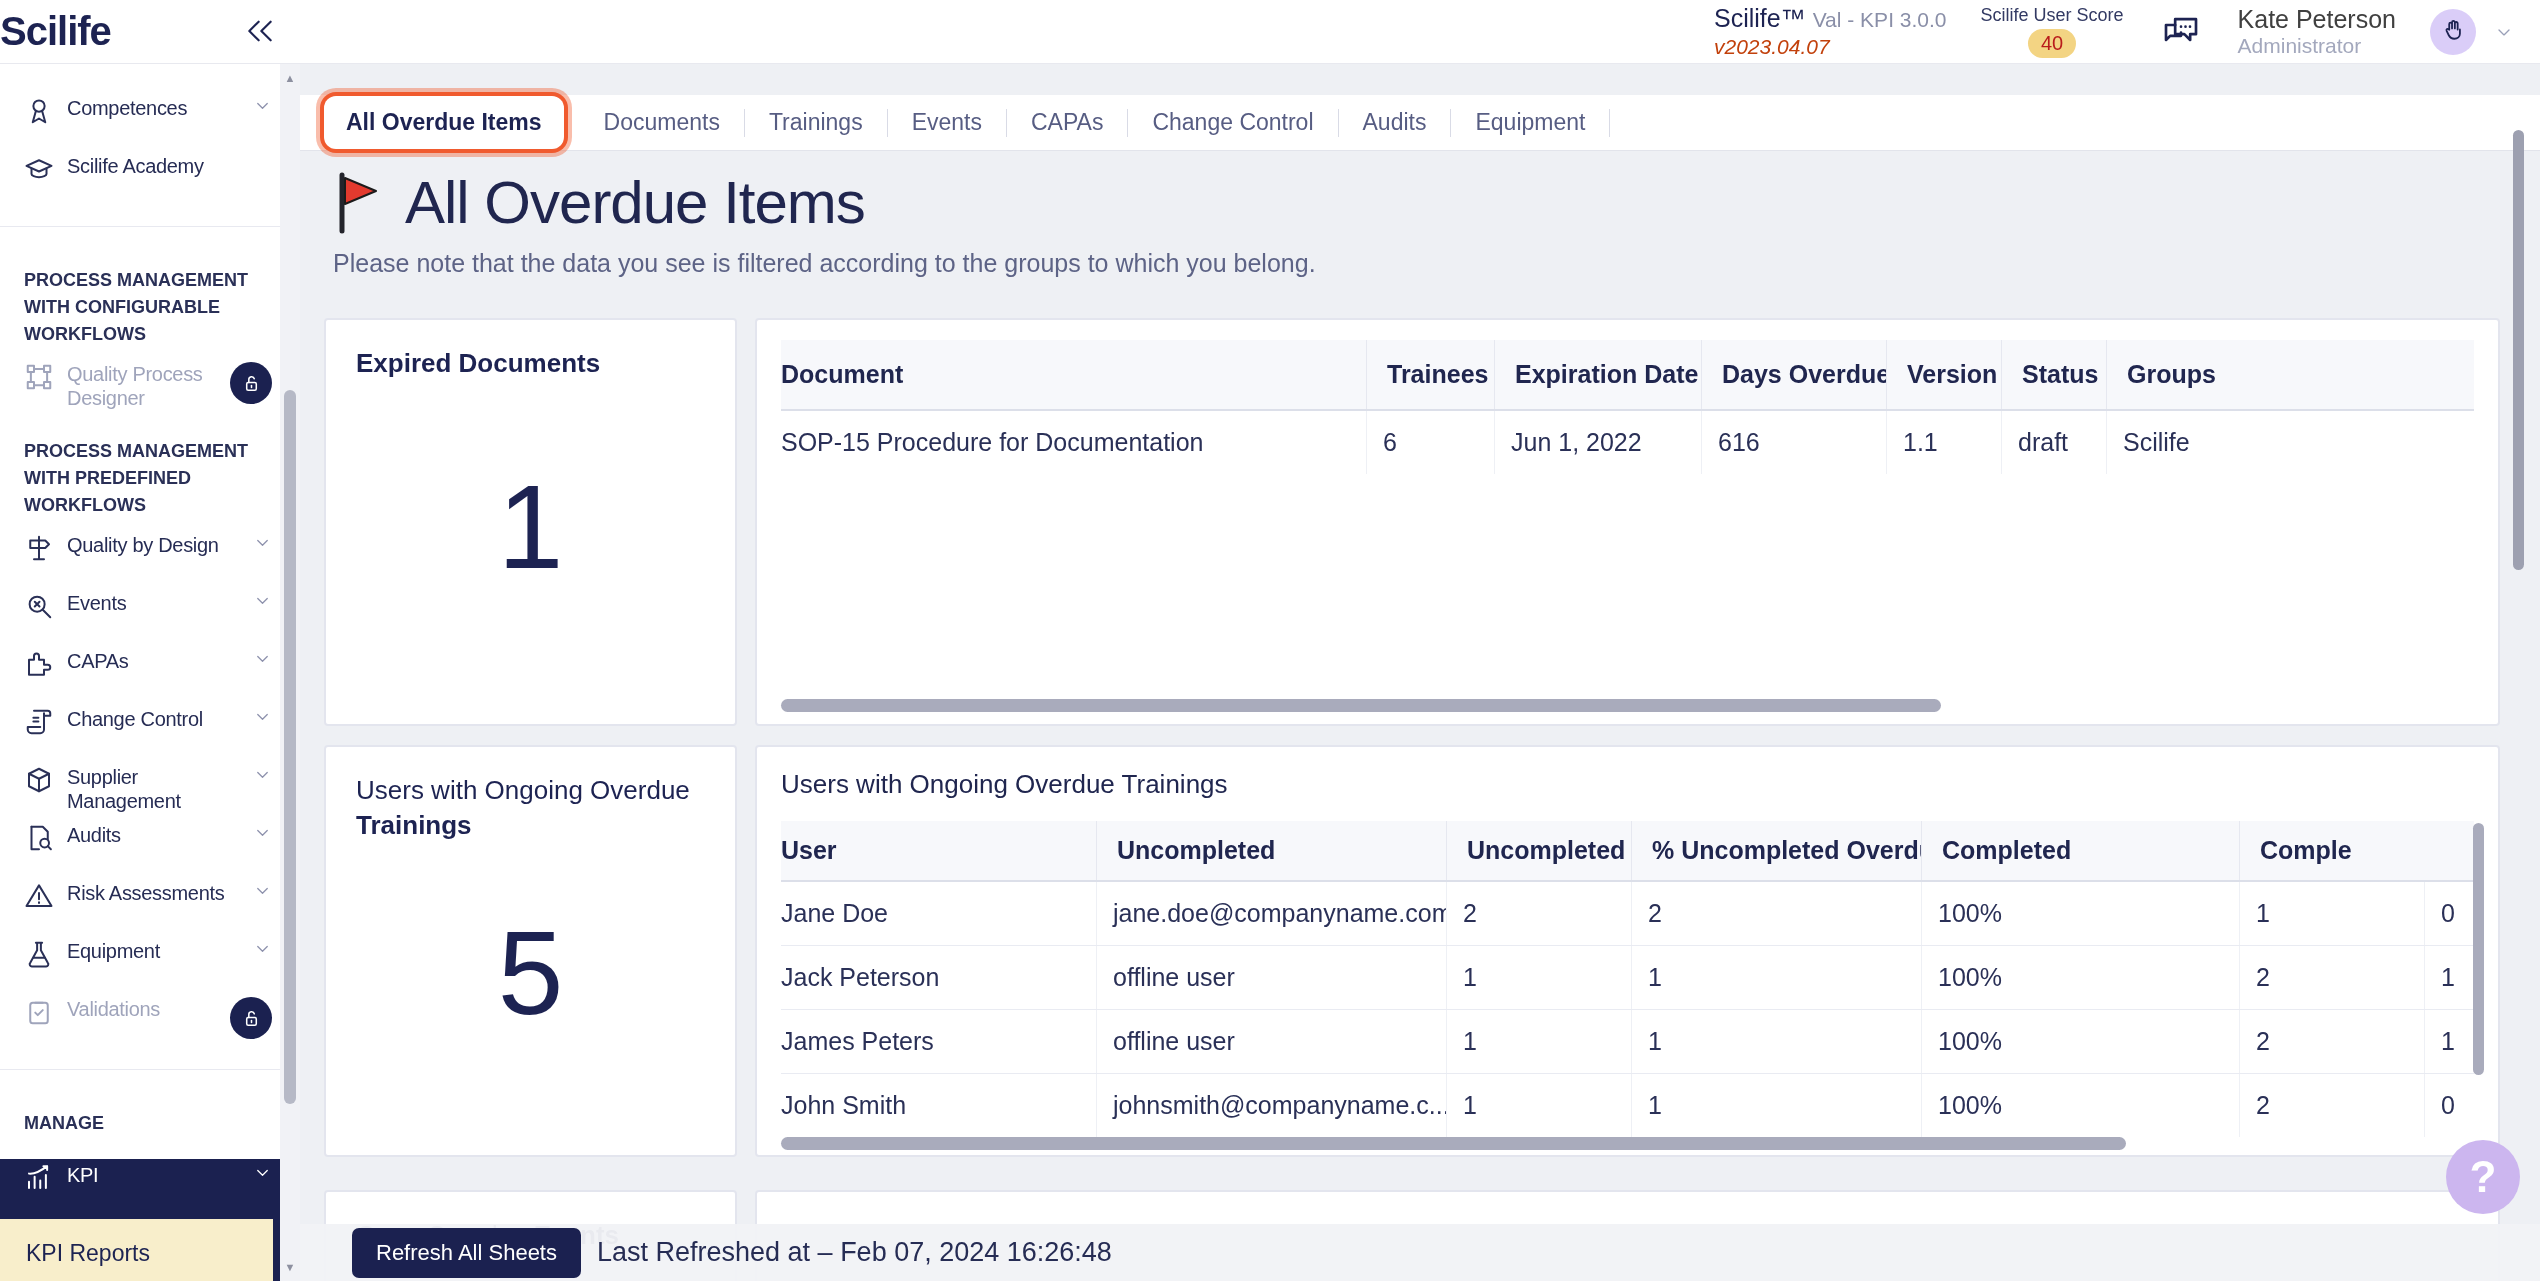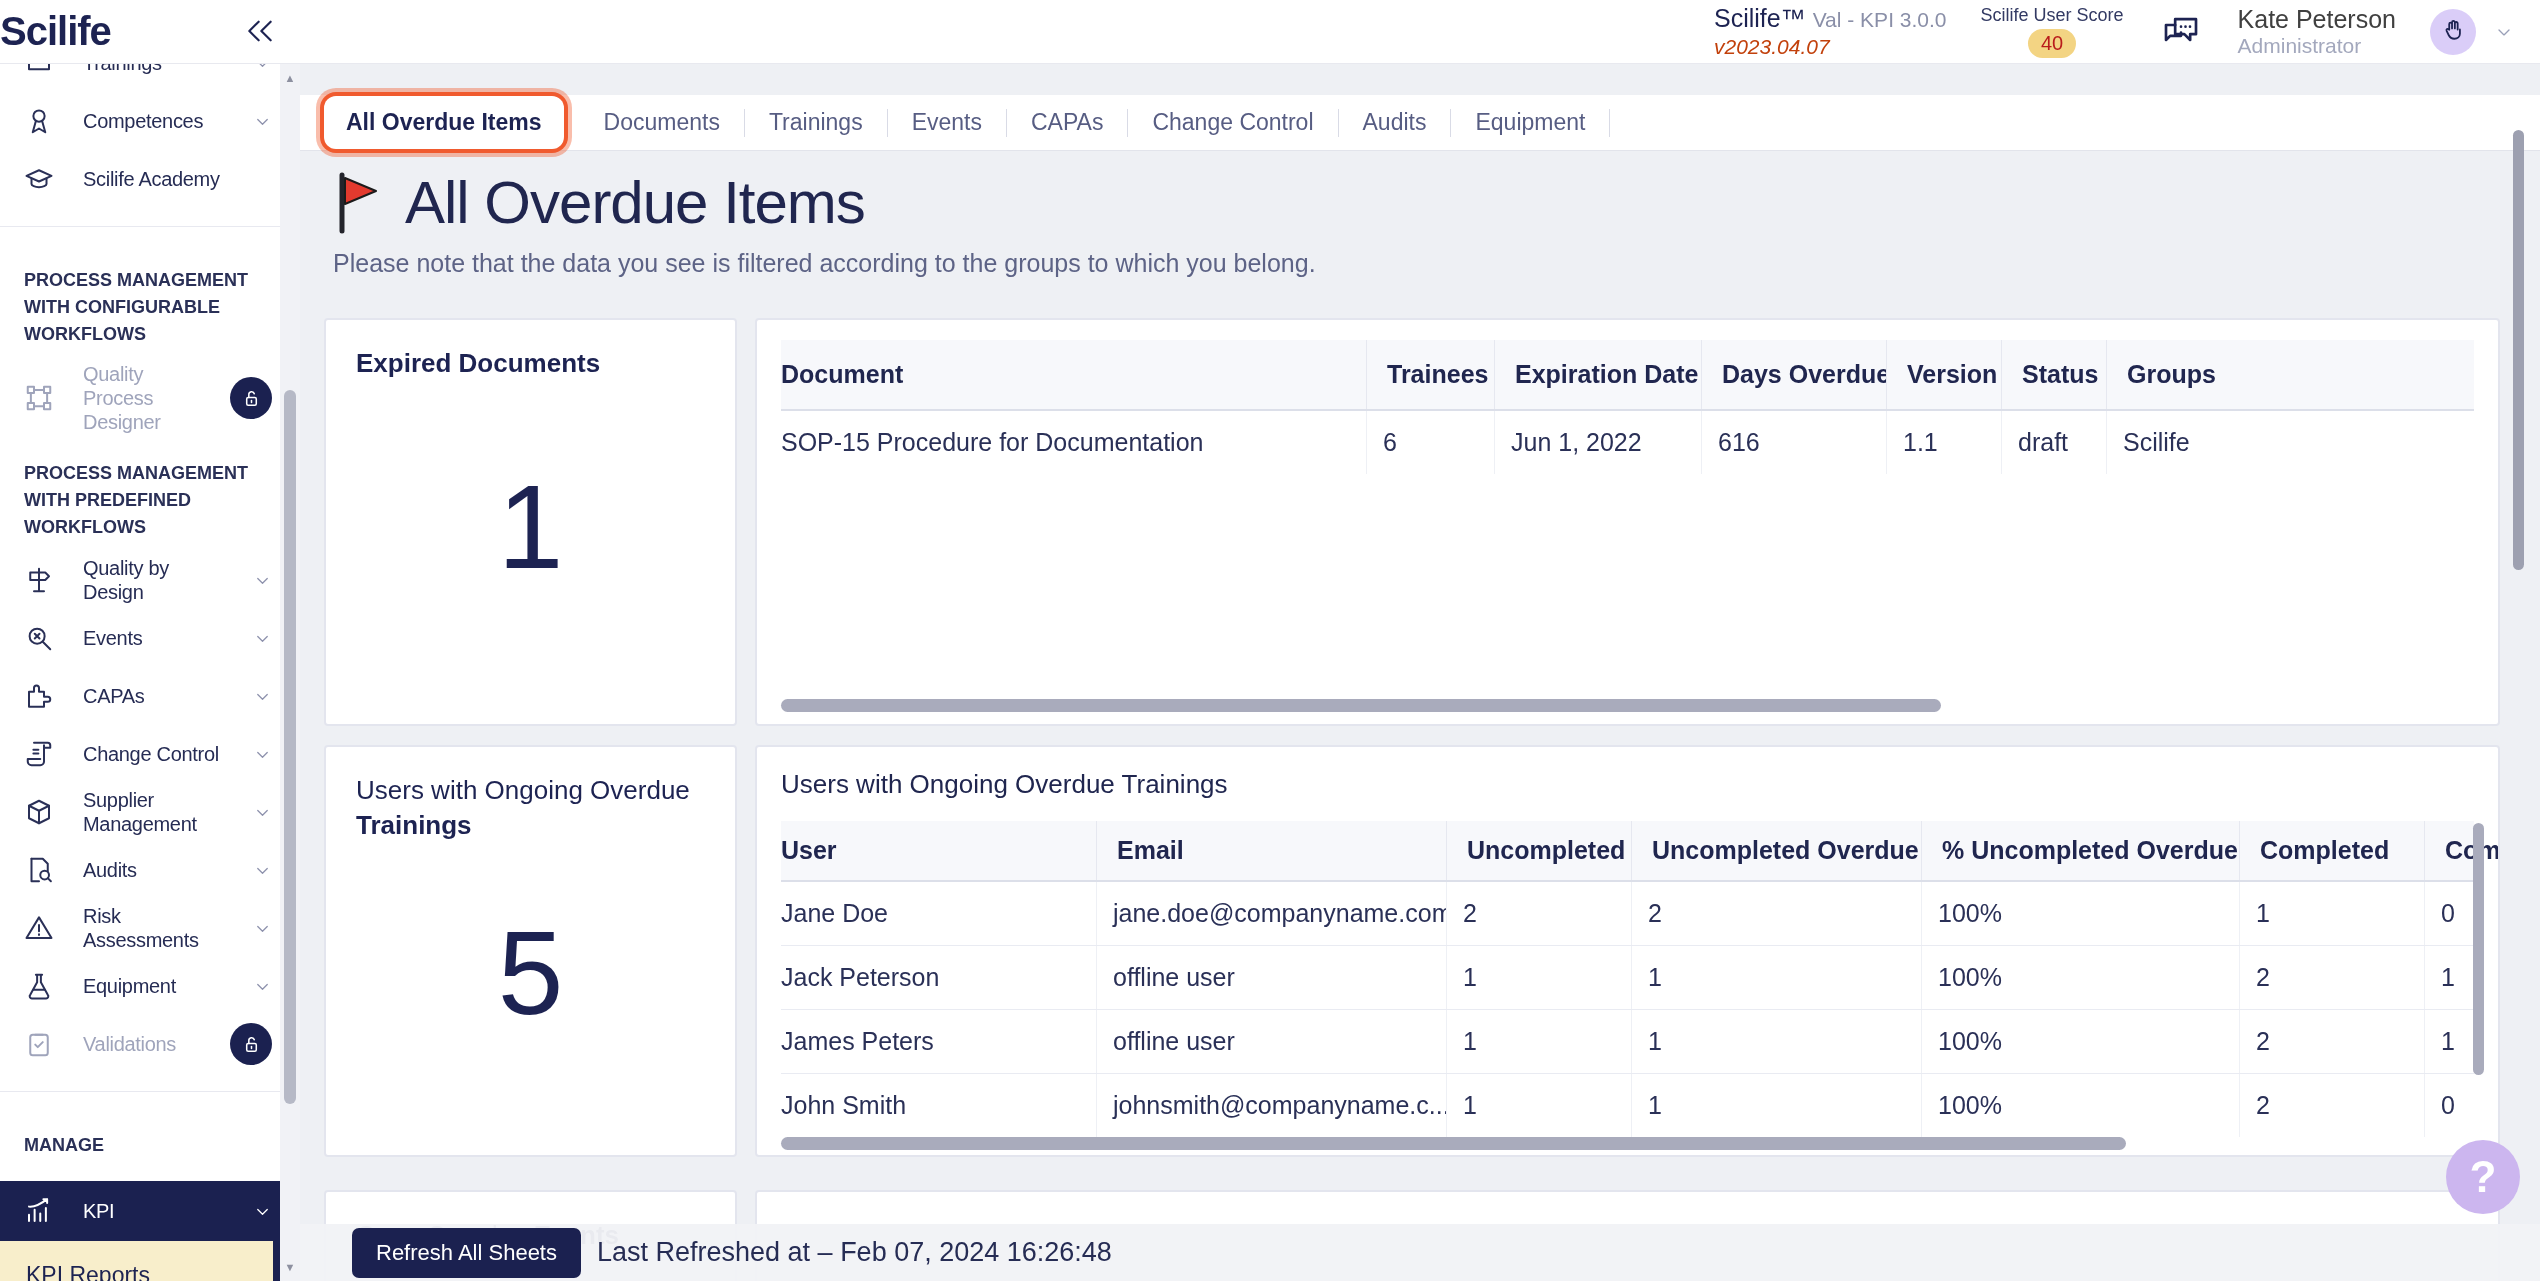--- a/index.html
+++ b/index.html
@@ -23,21 +23,21 @@
   .uname { font-size: 25px; font-weight: 400; color: #404040; white-space: nowrap; }
   .urole { font-size: 21px; color: #a3a8bd; }
   .avatar { width: 46px; height: 46px; border-radius: 50%; background: #dacdf8; display: flex; align-items: center; justify-content: center; color: #1d2352; cursor: pointer; }
   .avatar svg { width: 27px; height: 27px; }
   .uchev { width: 20px; height: 20px; color: #9aa0b8; margin-left: -16px; cursor: pointer; }
   .uchev svg { width: 20px; height: 20px; }
 
   
   .sidebar { position: absolute; top: 64px; left: 0; width: 300px; bottom: 0; background: #fff; overflow: hidden; z-index: 20; }
   #side-list { position: absolute; top: 0; left: 0; width: 280px; }
-  .sitem { display: flex; align-items: center; min-height: 58px; padding: 4px 8px 4px 24px; font-size: 20px; letter-spacing: -0.3px; color: #262c54; cursor: pointer; gap: 16px; }
+  .sitem { display: flex; min-height: 58px; padding: 4px 8px 4px 24px; font-size: 20px; letter-spacing: -0.3px; color: #262c54; cursor: pointer; }
   .sitem.partial { margin-top: -30px; }
   .sic { width: 30px; height: 30px; flex: none; margin-right: 13px; color: #2a3057; }
   .sic svg { width: 30px; height: 30px; }
   .slab { flex: 1; line-height: 1.2; }
   .chev { width: 19px; height: 19px; color: #8e92ad; flex: none; margin-left: 4px; }
   .chev svg { width: 19px; height: 19px; }
   .lock { width: 42px; height: 42px; border-radius: 50%; background: #1b2150; color: #fff; flex: none; display: flex; align-items: center; justify-content: center; margin-left: 4px; }
   .lock svg { width: 23px; height: 23px; }
   .sitem.muted { color: #9fa4bb; }
   .sitem.muted .sic { color: #9fa4bb; }
@@ -365,21 +365,20 @@
     </div>
 
     <div class="card statcard" style="left:24px;top:681px;width:413px;height:412px;">
       <div class="stitle"><span>Users with Ongoing Overdue</span> <b>Trainings</b></div>
       <div class="bignum">5</div>
     </div>
     <div class="card tcard" id="t2" style="left:455px;top:681px;width:1745px;height:412px;">
       <div class="t2title">Users with Ongoing Overdue Trainings</div>
       <div class="thead g-t2" id="t2head">
           <div class="hc">User</div>
-          <div class="hc">Email</div>
           <div class="hc">Uncompleted</div>
           <div class="hc">Uncompleted Overdue</div>
           <div class="hc">% Uncompleted Overdue</div>
           <div class="hc">Completed</div>
           <div class="hc">Comple</div>
         </div>
       <div id="t2body">
           <div class="g-t2 trowline">
             <div class="rc">Jane Doe</div>
             <div class="rc">jane.doe@companyname.com</div>

